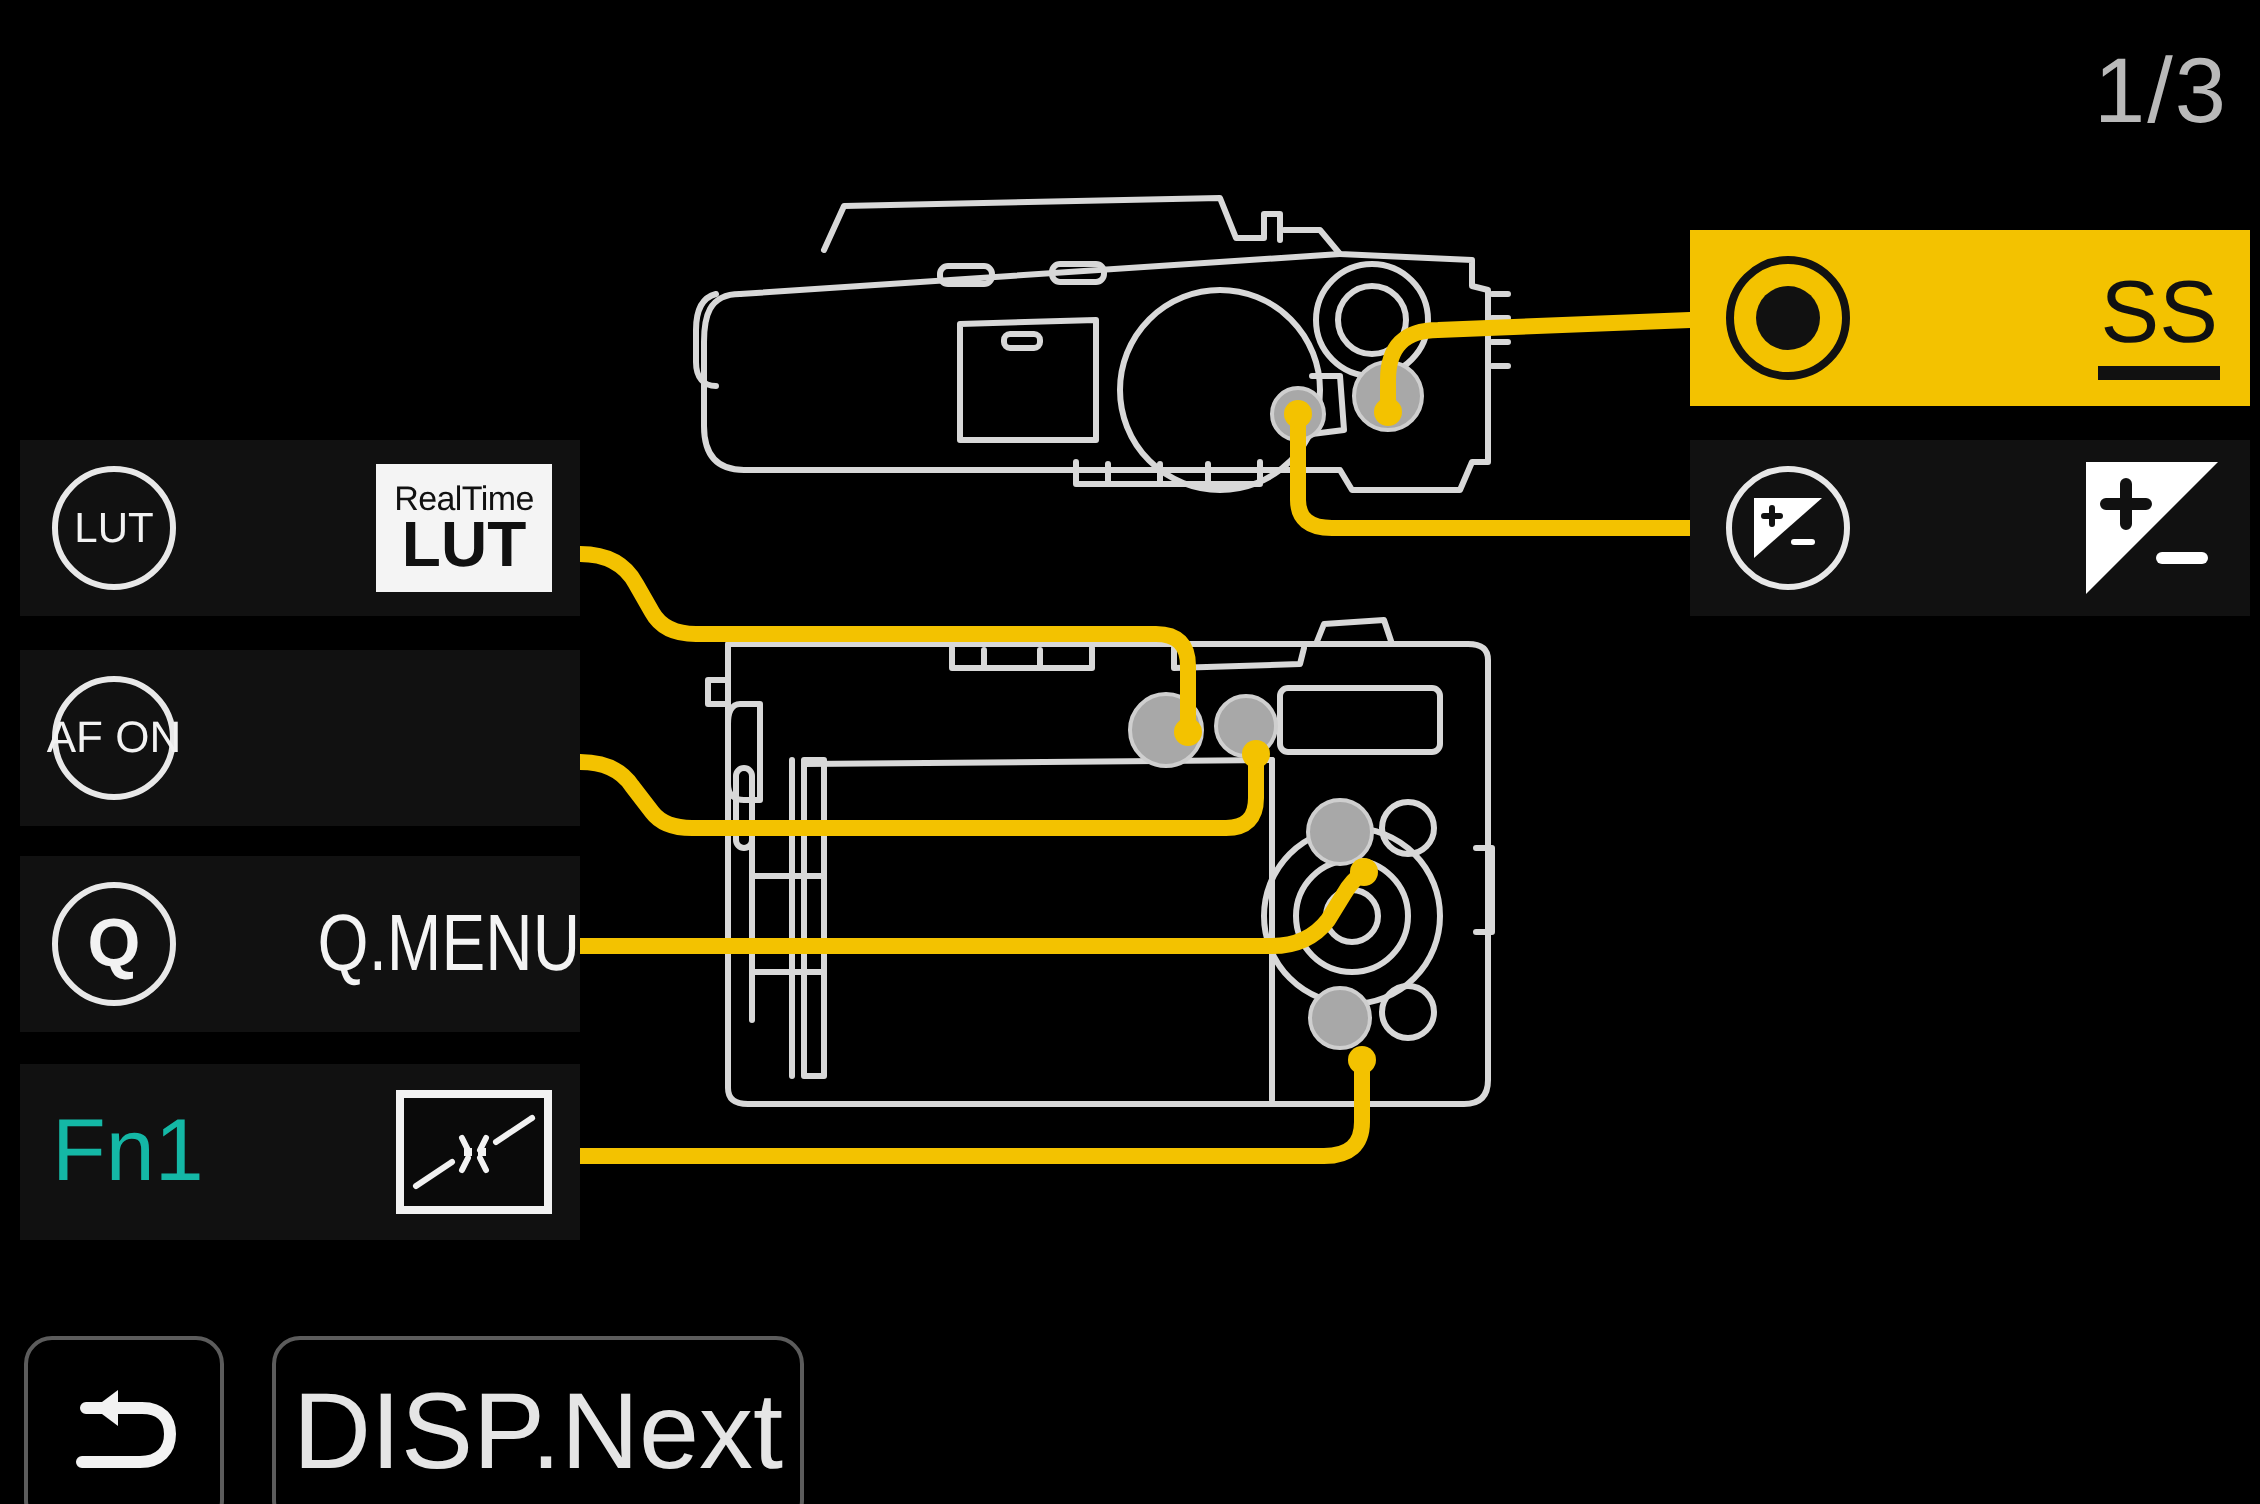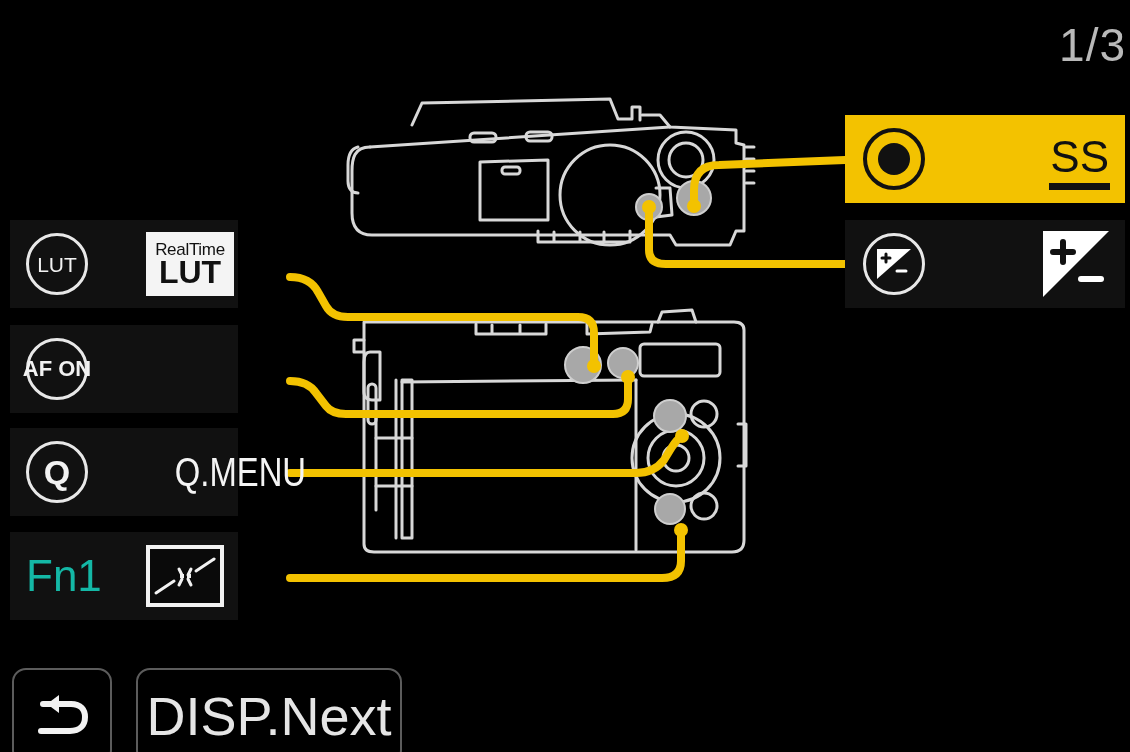--- a/index.html
+++ b/index.html
@@ -5,52 +5,52 @@
   html,body{margin:0;padding:0;background:#000;}
   body{
     width:1130px;height:752px;overflow:hidden;position:relative;
     font-family:"Liberation Sans","DejaVu Sans",sans-serif;
     background:#000;color:#fff;
   }
   #stage{position:absolute;left:0;top:0;width:1130px;height:752px;background:#000;}
 
   
   .page-indicator{
-    position:absolute; right:4px; top:22px;
+    position:absolute; right:16px; top:22px;
     font-size:46px; color:#b9b9b9; letter-spacing:1px;
     font-family:"Liberation Sans","DejaVu Sans",sans-serif;
     font-weight:400; line-height:1;
   }
 
   
   .fn-row{
     position:absolute;
     background:#111111;
     display:flex; align-items:center;
     box-sizing:border-box;
   }
-  .fn-row.left{left:10px; width:228px; height:88px; padding:0 14px 0 16px;gap:16px;}
+  .fn-row.left{left:10px; width:280px; height:88px; padding:0 14px 0 16px;}
   .fn-row.right{left:845px; width:280px; height:88px; padding:0 16px 0 18px;}
   .fn-row.selected{background:#f3c200;}
 
   .row-left-slot{width:104px;flex:0 0 104px;display:flex;align-items:center;justify-content:flex-start;}
   .row-right-slot{flex:1;display:flex;align-items:center;justify-content:flex-end;}
 
   
   .circ{
     width:62px;height:62px;border-radius:50%;
     border:3px solid #e8e8e8;
     display:flex;align-items:center;justify-content:center;
     box-sizing:border-box;position:relative;
   }
   .circ-text{
     font-size:21px;color:#f2f2f2;letter-spacing:0px;line-height:1;
     font-family:"Liberation Sans","DejaVu Sans",sans-serif;font-weight:400;
   }
-  .circ-text.wide{font-size:21px;white-space:nowrap;transform:scaleX(1.0);font-weight:bold;}
+  .circ-text.wide{font-size:21px;white-space:nowrap;transform:scaleX(1.0);}
   .circ-text.big{font-size:34px;font-weight:700;}
 
   
   .circ.afon{overflow:visible;}
   .circ.afon .circ-text{position:absolute;left:50%;top:50%;transform:translate(-50%,-50%);white-space:nowrap;font-size:22px;}
 
   
   .circ.rec{border:4px solid #111;width:62px;height:62px;}
   .dot-fill{width:32px;height:32px;border-radius:50%;background:#111;}
 

